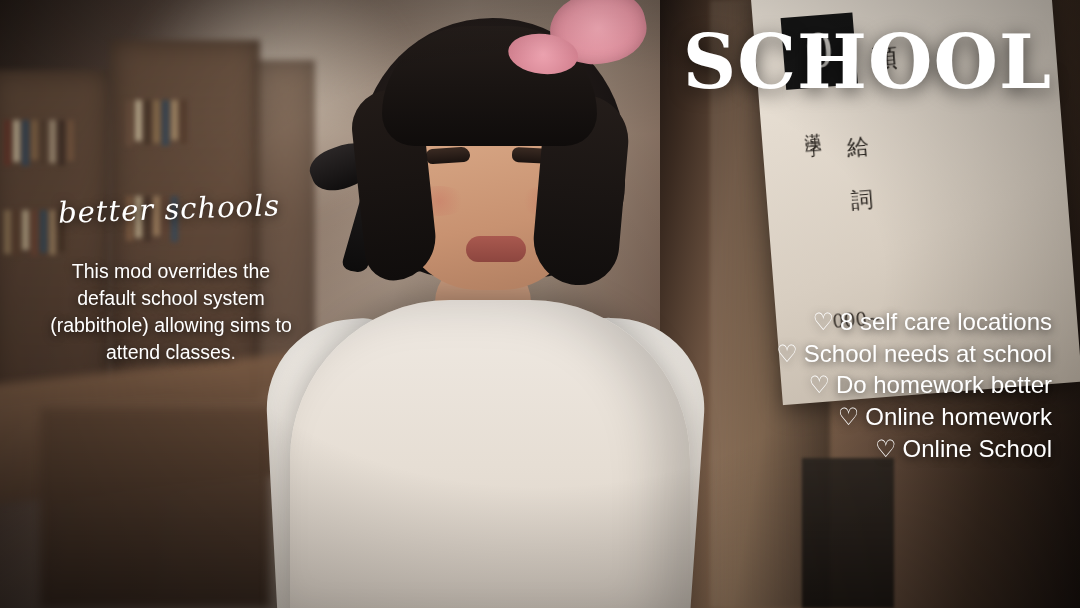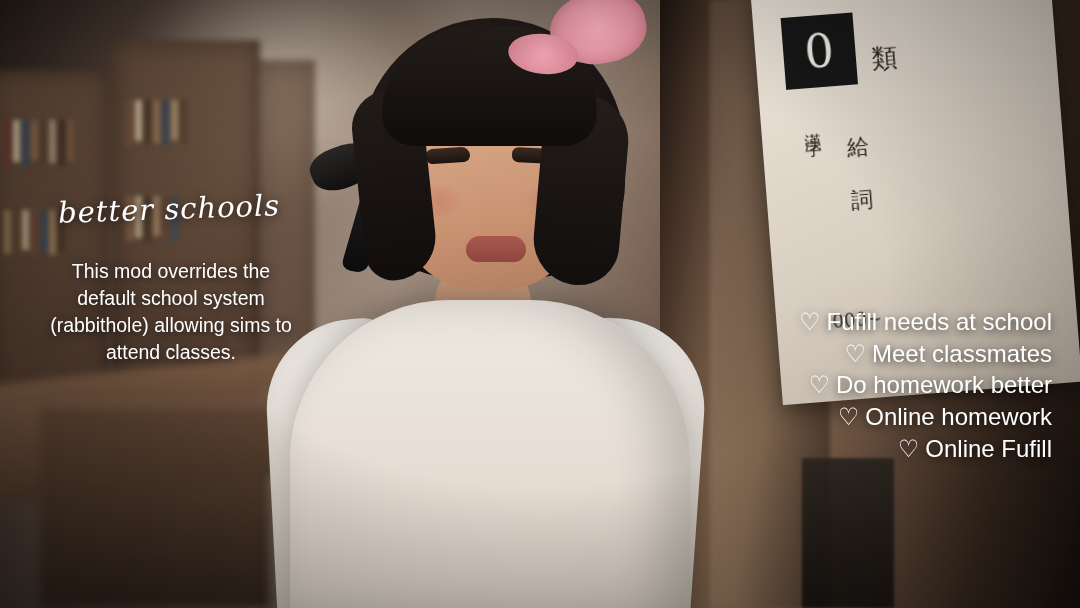--- a/index.html
+++ b/index.html
@@ -419,23 +419,24 @@
     <div class="hair-fringe"></div>
     <div class="bow"></div>
   </div>
 
   <div class="vignette"></div>
 
   <div class="script-title">better schools</div>
   <div class="blurb">This mod overrides the default school system (rabbithole) allowing sims to attend classes.</div>
 
   <div class="big-title">
+    <span class="l2">SCHOOL</span>
   </div>
 
   <div class="features">
-    <div><span class="hrt">♡</span><span>Fufill needs at school</span></div>
-    <div><span class="hrt">♡</span><span>Meet classmates</span></div>
+    <div><span class="hrt">♡</span><span>8 self care locations</span></div>
+    <div><span class="hrt">♡</span><span>School needs at school</span></div>
     <div><span class="hrt">♡</span><span>Do homework better</span></div>
     <div><span class="hrt">♡</span><span>Online homework</span></div>
-    <div><span class="hrt">♡</span><span>Online Fufill</span></div>
+    <div><span class="hrt">♡</span><span>Online School</span></div>
   </div>
 
 </div>
 
 </body></html>

